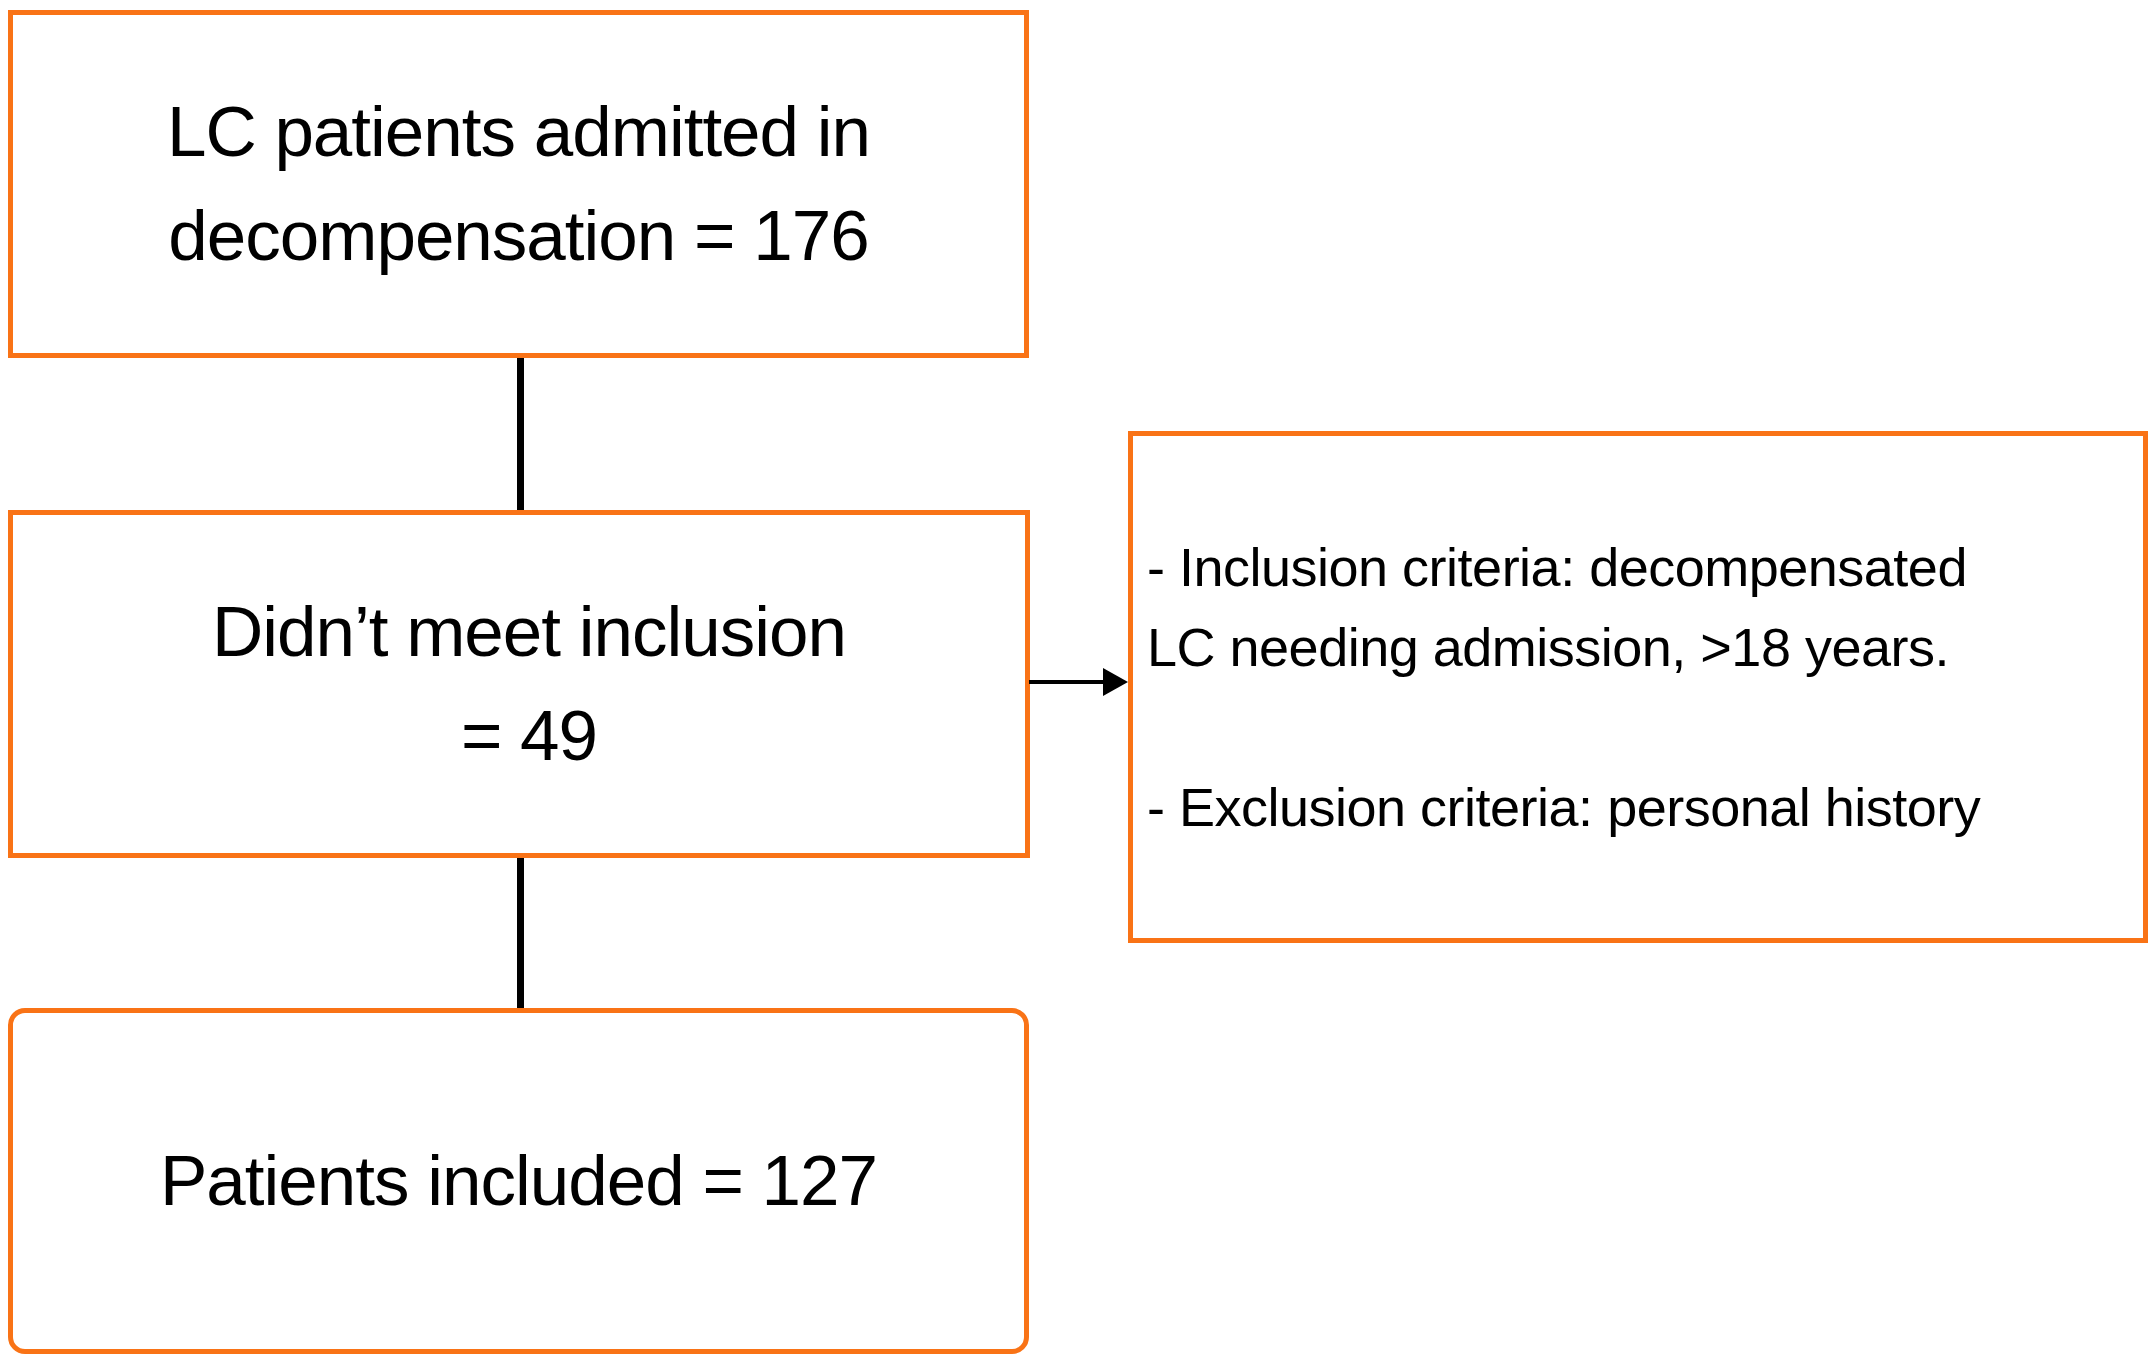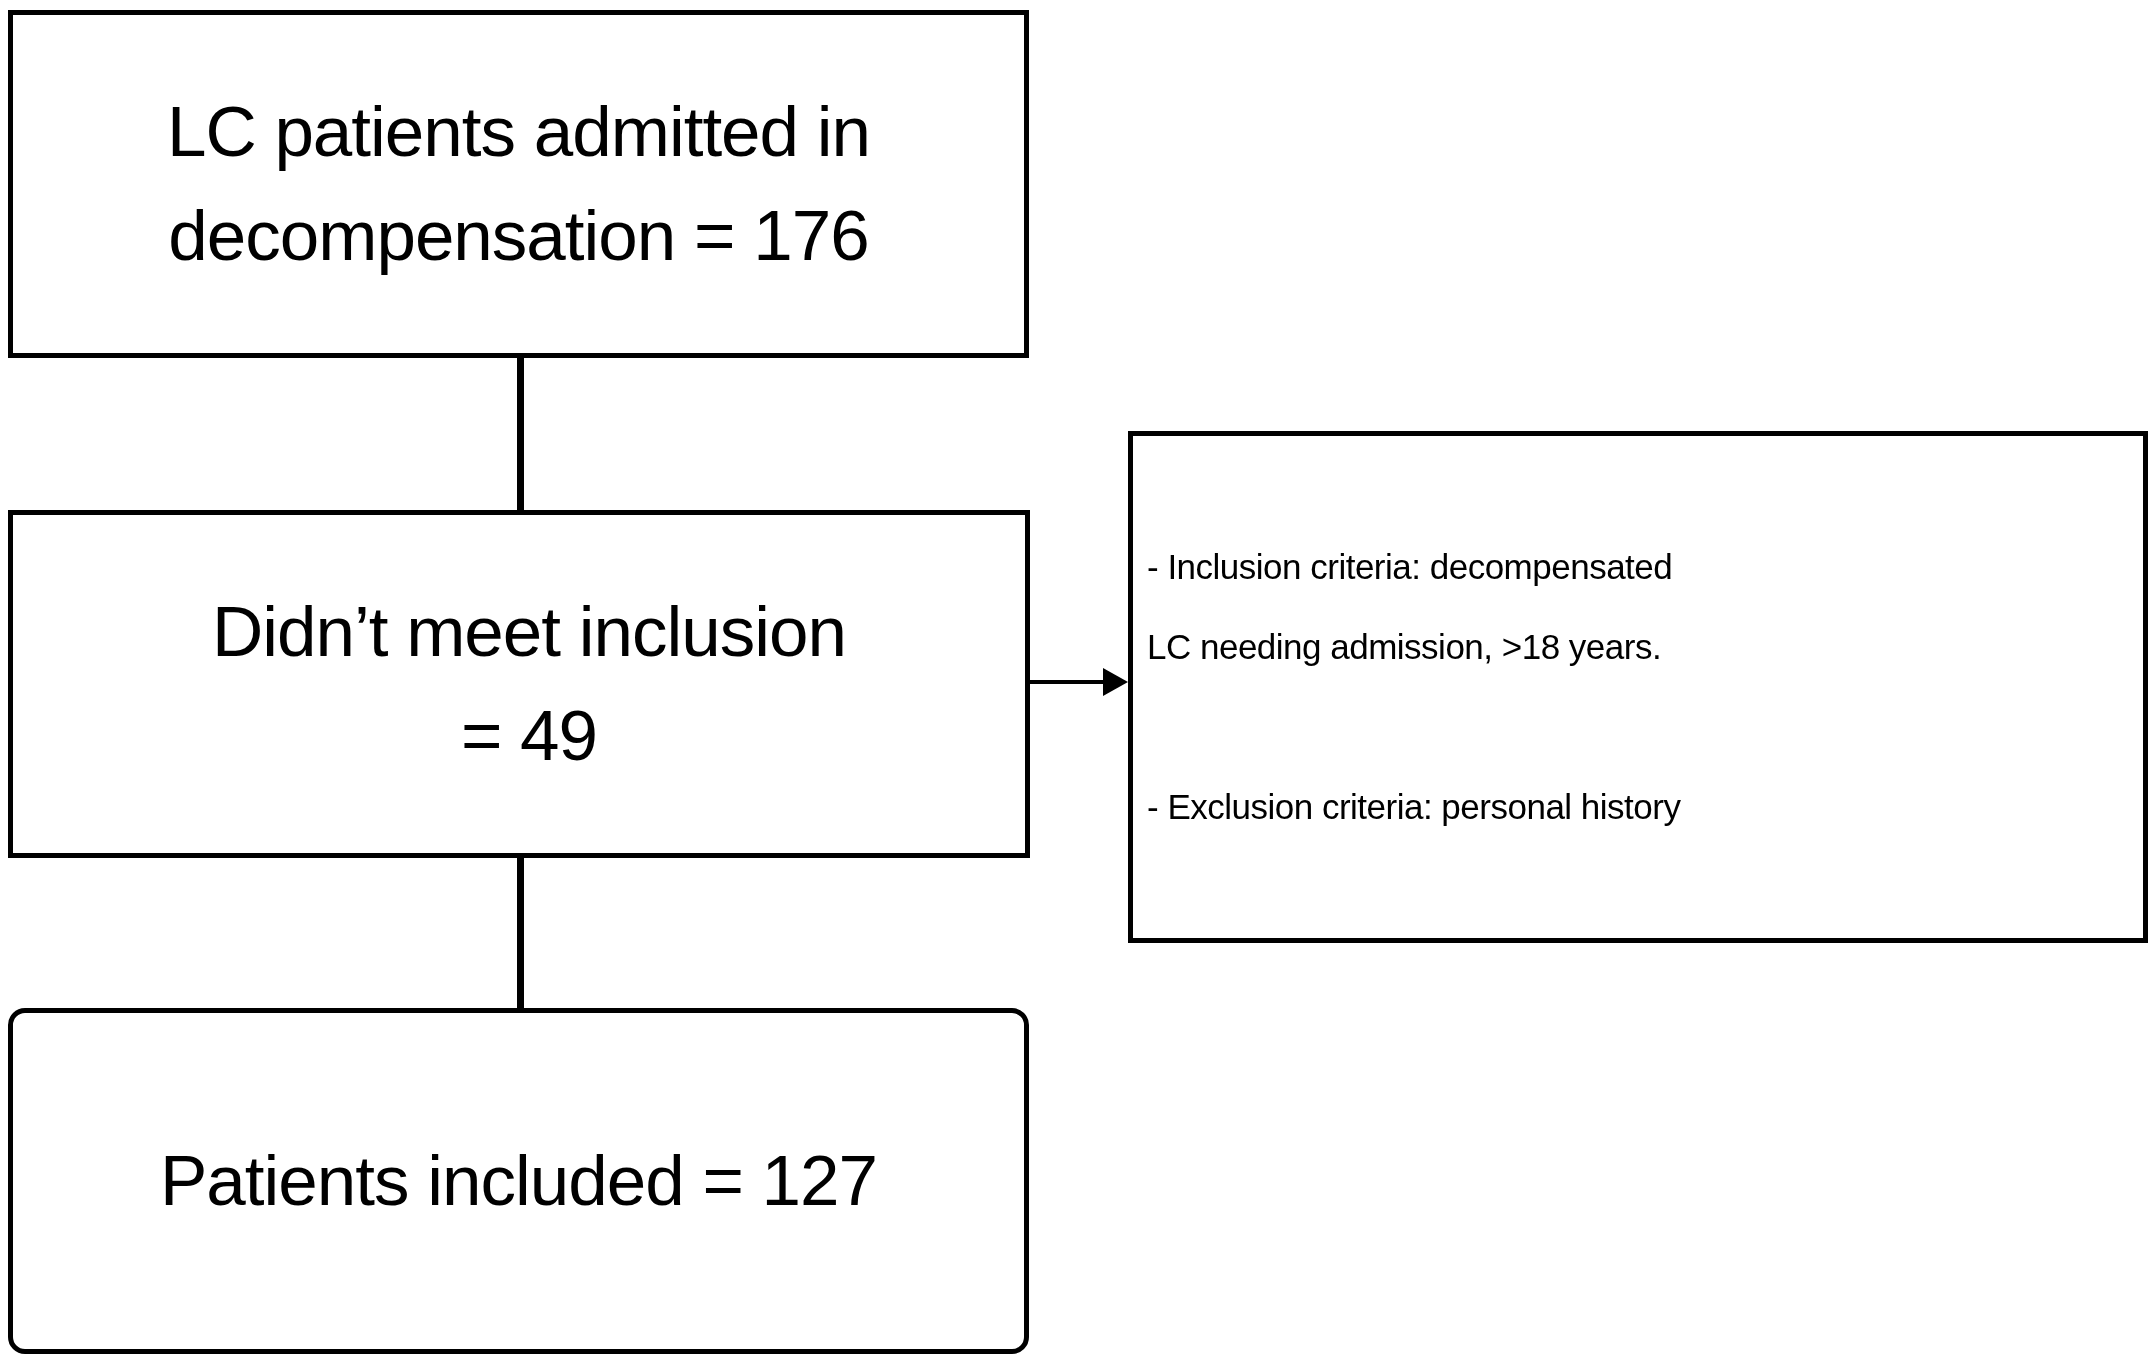--- a/index.html
+++ b/index.html
@@ -12,40 +12,40 @@
     width: 2152px;
     height: 1360px;
     background: #ffffff;
     overflow: hidden;
     font-family: "Liberation Sans", "DejaVu Sans", sans-serif;
     color: #000000;
   }
   .fc-box {
     position: absolute;
     box-sizing: border-box;
-    border: 5px solid #000000;
+    border: 5px solid #f97316;
     background: #ffffff;
     display: flex;
     flex-direction: column;
     justify-content: center;
   }
   .fc-box.centered { align-items: center; text-align: center; }
   .fc-box.leftalign { align-items: flex-start; text-align: left; }
 
   .bigline {
     height: 104px;
     line-height: 104px;
     font-size: 71px;
     white-space: nowrap;
     letter-spacing: -1px;
   }
   .smallline {
     height: 80px;
     line-height: 80px;
-    font-size: 35px;
+    font-size: 54px;
     white-space: nowrap;
     letter-spacing: -0.5px;
     padding-left: 14px;
   }
 
   
   #box-admitted  { left: 8px;    top: 10px;   width: 1021px; height: 348px; }
   #box-excluded  { left: 8px;    top: 510px;  width: 1022px; height: 348px; padding-left: 20px; }
   #box-included  { left: 8px;    top: 1008px; width: 1021px; height: 346px; border-radius: 17px; }
   #box-criteria  { left: 1128px; top: 431px;  width: 1020px; height: 512px; }

